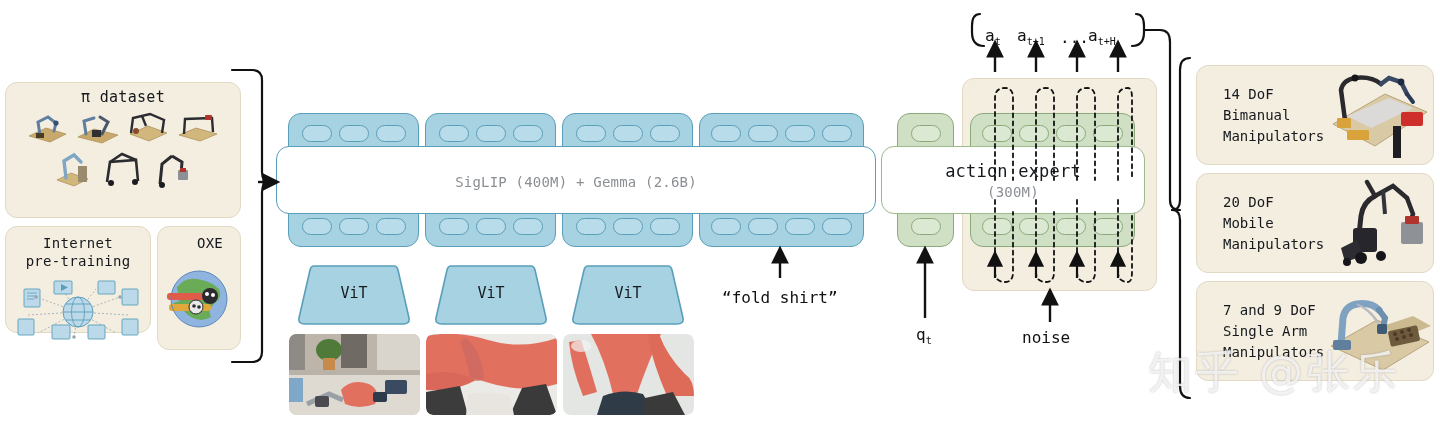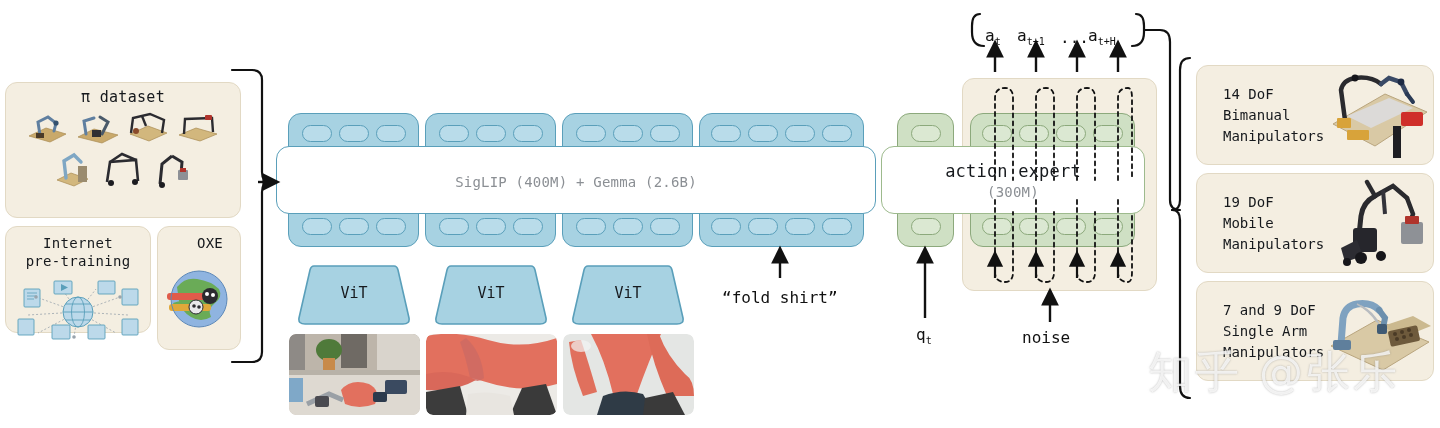--- a/index.html
+++ b/index.html
@@ -428,21 +428,21 @@
       <rect x="10" y="50" width="14" height="10" fill="#d8a33a" rx="1"></rect>
       <rect x="20" y="62" width="22" height="10" fill="#d8a33a" rx="1"></rect>
       <rect x="66" y="58" width="8" height="32" fill="#1e1e22"></rect>
       <circle cx="28" cy="10" r="3.4" fill="#15151a"></circle>
       <circle cx="74" cy="14" r="3.4" fill="#1d2a44"></circle>
     </svg>
   </div>
 </div>
 
 <div class="rcard" style="left:1196px;top:173px;width:238px;height:100px;">
-  <div class="rcard-label">19 DoF
+  <div class="rcard-label">20 DoF
 Mobile
 Manipulators</div>
   <div class="rcard-img">
     <svg width="104" height="92" viewBox="0 0 104 92">
       <path d="M30 78 L34 40 Q36 26 48 20" fill="none" stroke="#2a2a2e" stroke-width="5" stroke-linecap="round"></path>
       <path d="M48 20 L40 6" fill="none" stroke="#2a2a2e" stroke-width="4.5" stroke-linecap="round"></path>
       <path d="M48 20 L66 10 L80 22" fill="none" stroke="#2a2a2e" stroke-width="4.5" stroke-linecap="round"></path>
       <path d="M80 22 L86 38 L82 50" fill="none" stroke="#2a2a2e" stroke-width="4.5" stroke-linecap="round"></path>
       <path d="M56 14 L58 38" fill="none" stroke="#33333a" stroke-width="4"></path>
       <rect x="26" y="52" width="24" height="24" fill="#26262c" rx="3"></rect>

